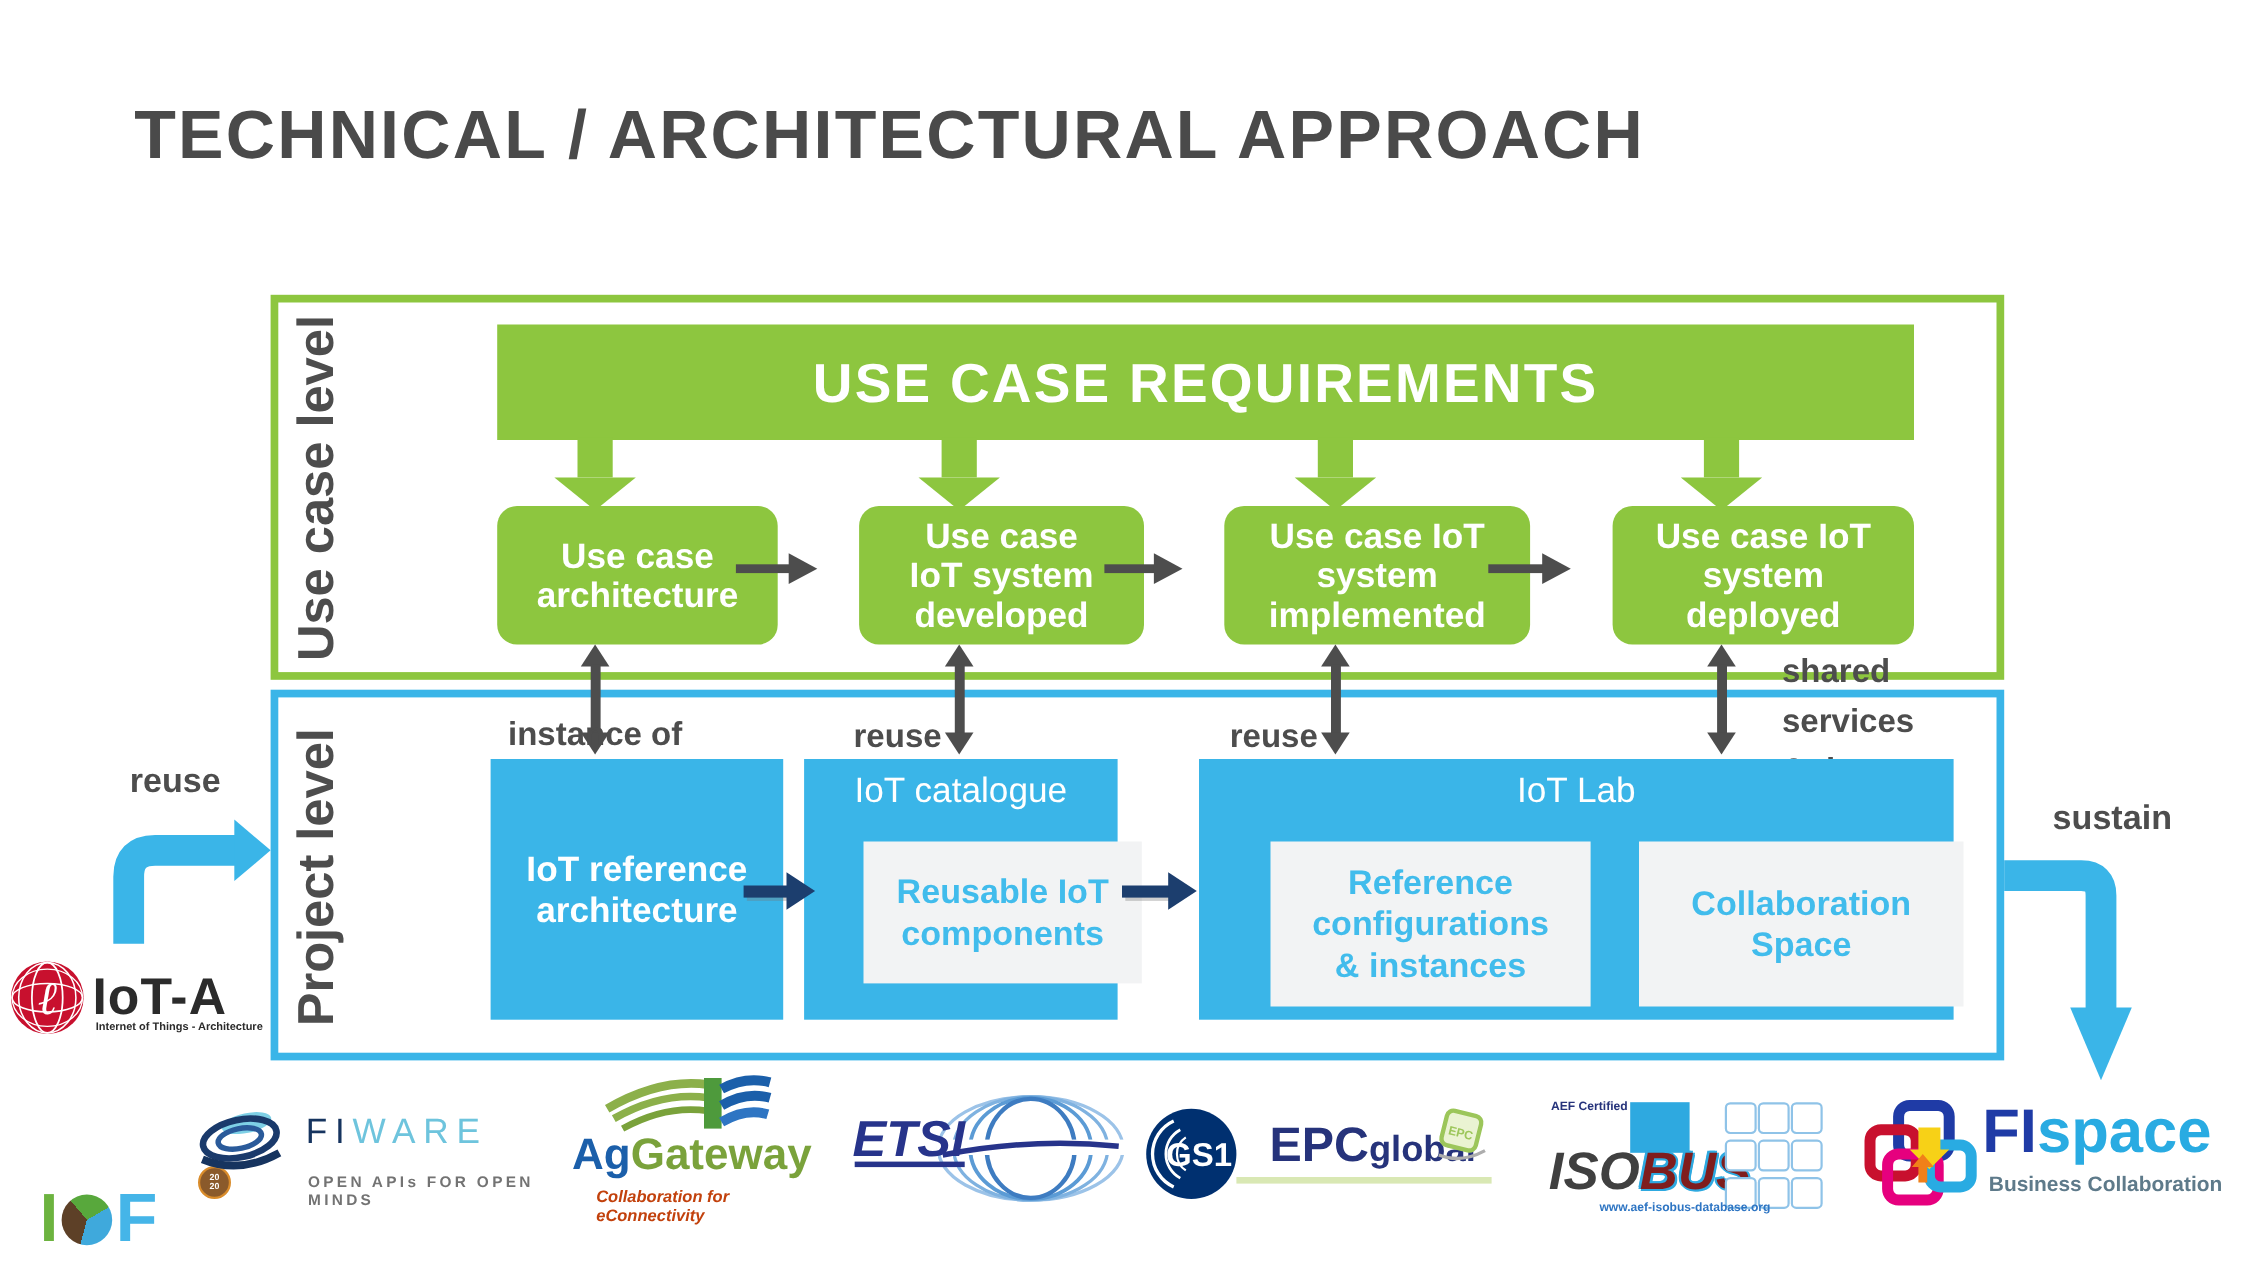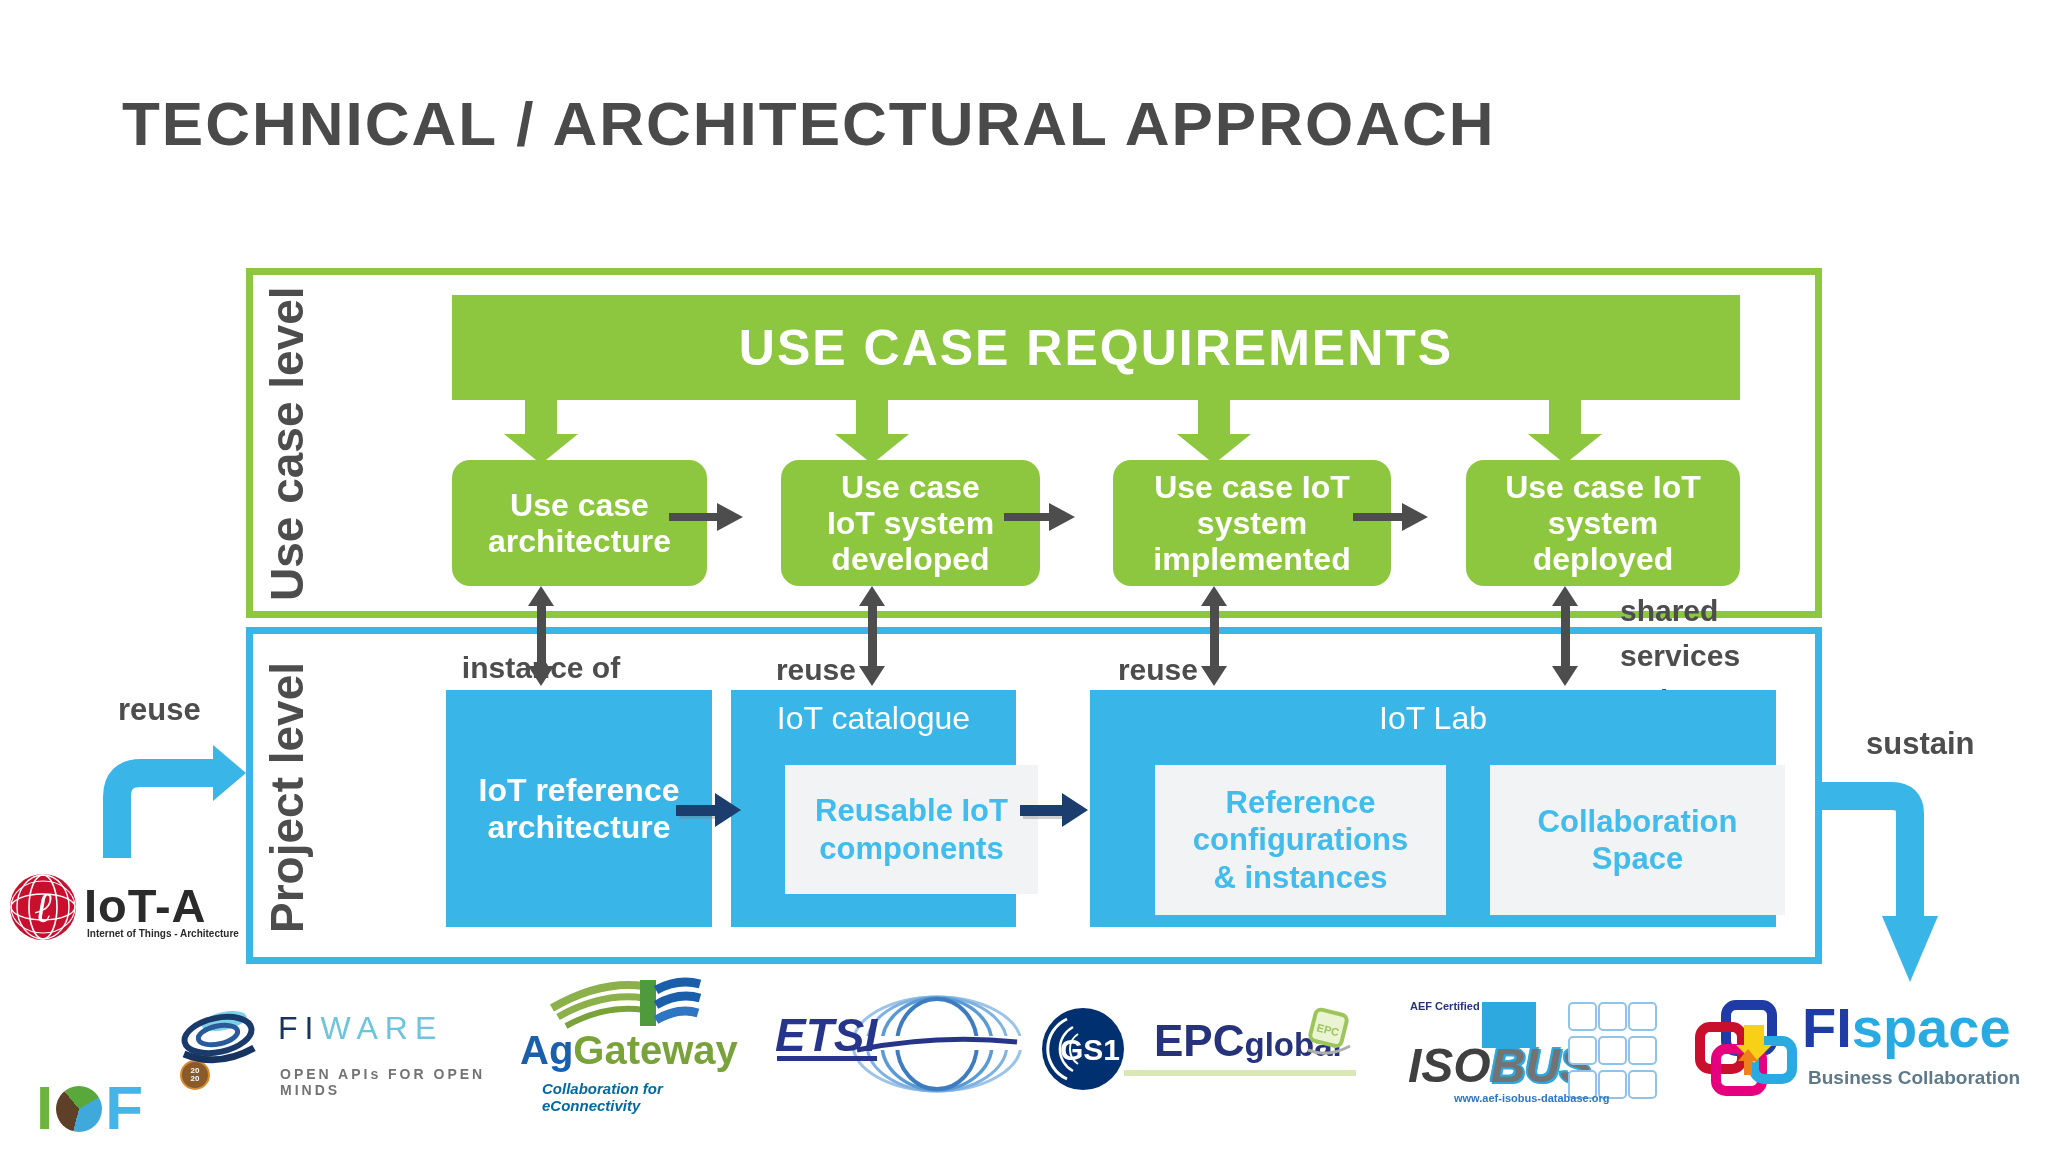--- a/index.html
+++ b/index.html
@@ -61,21 +61,21 @@
   
   .nshaft{top:805px;height:11px;background:#1C3E6E;box-shadow:3px 3px 0 rgba(120,120,120,.35);}
   .nhead{top:793px;width:0;height:0;border-top:17px solid transparent;
          border-bottom:17px solid transparent;border-left:26px solid #1C3E6E;}
 
   
   .logo-text{font-weight:700;}
   .tiny{font-weight:700;}
   .isogrid{display:grid;grid-template-columns:repeat(3,25px);grid-gap:5px;}
   .isogrid div{width:25px;height:25px;border:2px solid #8FC3E8;border-radius:5px;background:#fff;}
-  .buso{color:#737373;text-shadow:2px 0 0 #2EA9E0,-2px 0 0 #2EA9E0,0 2px 0 #2EA9E0,0 -2px 0 #2EA9E0,2px 2px 0 #2EA9E0,-2px -2px 0 #2EA9E0;}
+  .buso{color:#7f1d1d;text-shadow:2px 0 0 #2EA9E0,-2px 0 0 #2EA9E0,0 2px 0 #2EA9E0,0 -2px 0 #2EA9E0,2px 2px 0 #2EA9E0,-2px -2px 0 #2EA9E0;}
   .oiof{width:46px;height:46px;border-radius:50%;
         background:conic-gradient(from -40deg,#58A83C 0 100deg,#3FA9DC 100deg 235deg,#5D4027 235deg 360deg);}
 </style>
 </head>
 <body>
 
 <div class="stage">
 
   <div class="abs title">TECHNICAL / ARCHITECTURAL APPROACH</div>
 
@@ -212,21 +212,21 @@
       <path d="M10 41 Q54 16 96 22" stroke="#8CB04A" stroke-width="7" fill="none"></path>
       <path d="M18 50 Q58 28 96 34" stroke="#7AA23B" stroke-width="6" fill="none"></path>
       <rect x="92" y="4" width="16" height="46" fill="#4E9A3C"></rect>
       <path d="M108 14 Q130 2 152 8" stroke="#1B5FAA" stroke-width="9" fill="none"></path>
       <path d="M108 29 Q130 16 152 22" stroke="#1B5FAA" stroke-width="9" fill="none"></path>
       <path d="M108 44 Q130 31 150 37" stroke="#2E75C3" stroke-width="9" fill="none"></path>
     </svg>
     <div class="abs" style="left:2px;top:52px;font-size:40px;font-weight:700">
       <span style="color:#1B5FAA">Ag</span><span style="color:#7AA23B">Gateway</span>
     </div>
-    <div class="abs tiny" style="left:24px;top:104px;font-size:15px;font-style:italic;color:#0369a1">Collaboration for eConnectivity</div>
+    <div class="abs tiny" style="left:24px;top:104px;font-size:15px;font-style:italic;color:#c2410c">Collaboration for eConnectivity</div>
   </div>
 
   <div class="abs" style="left:775px;top:992px;width:255px;height:105px">
     <svg class="abs" style="left:76px;top:2px" width="172" height="100" viewBox="0 0 172 100">
       <ellipse cx="86" cy="50" rx="84" ry="47" fill="none" stroke="#9CC3E8" stroke-width="3"></ellipse>
       <ellipse cx="86" cy="50" rx="70" ry="47" fill="none" stroke="#7FB2E0" stroke-width="3"></ellipse>
       <ellipse cx="86" cy="50" rx="55" ry="46" fill="none" stroke="#5B9BD5" stroke-width="3.5"></ellipse>
       <ellipse cx="86" cy="50" rx="40" ry="45" fill="none" stroke="#3E7CC1" stroke-width="4"></ellipse>
       <rect x="0" y="42" width="172" height="14" fill="#fff"></rect>
       <path d="M6 56 Q86 40 166 48" stroke="#27348B" stroke-width="5" fill="none"></path>

